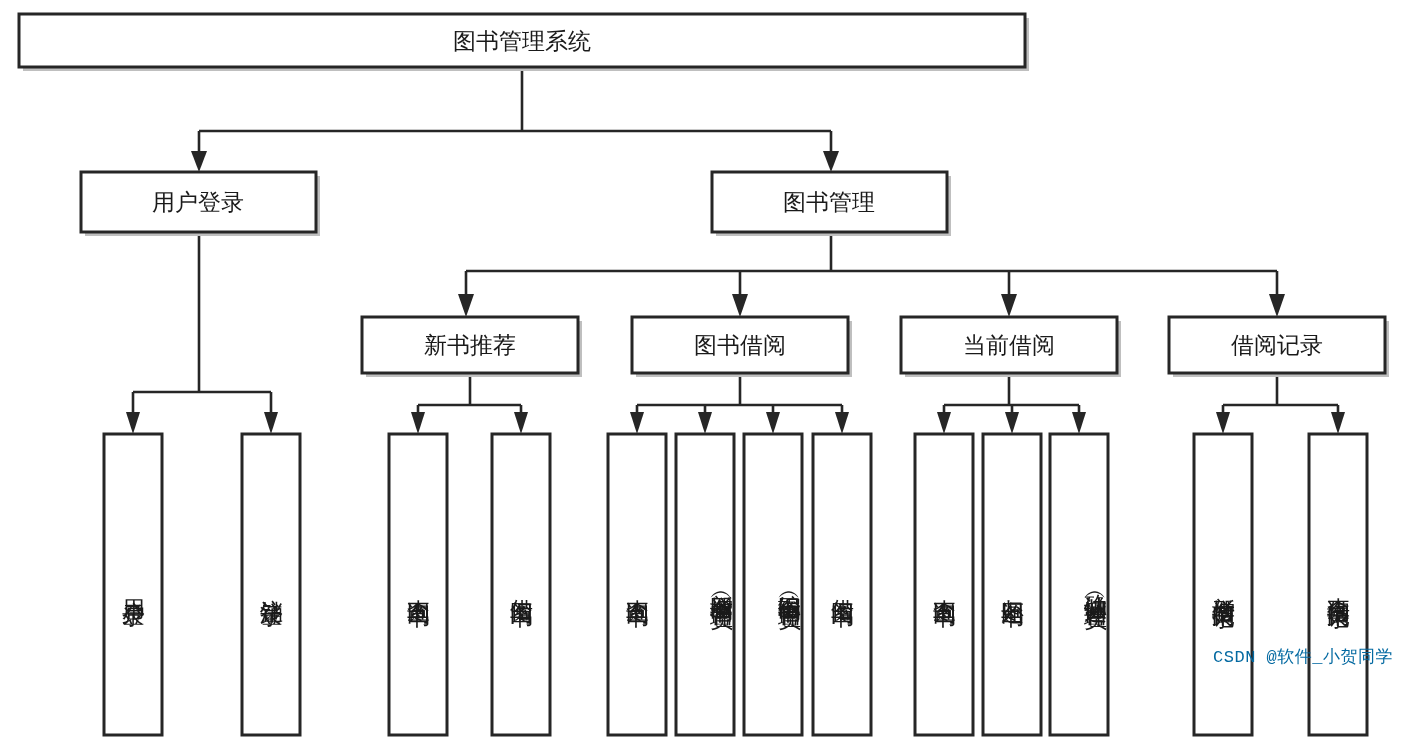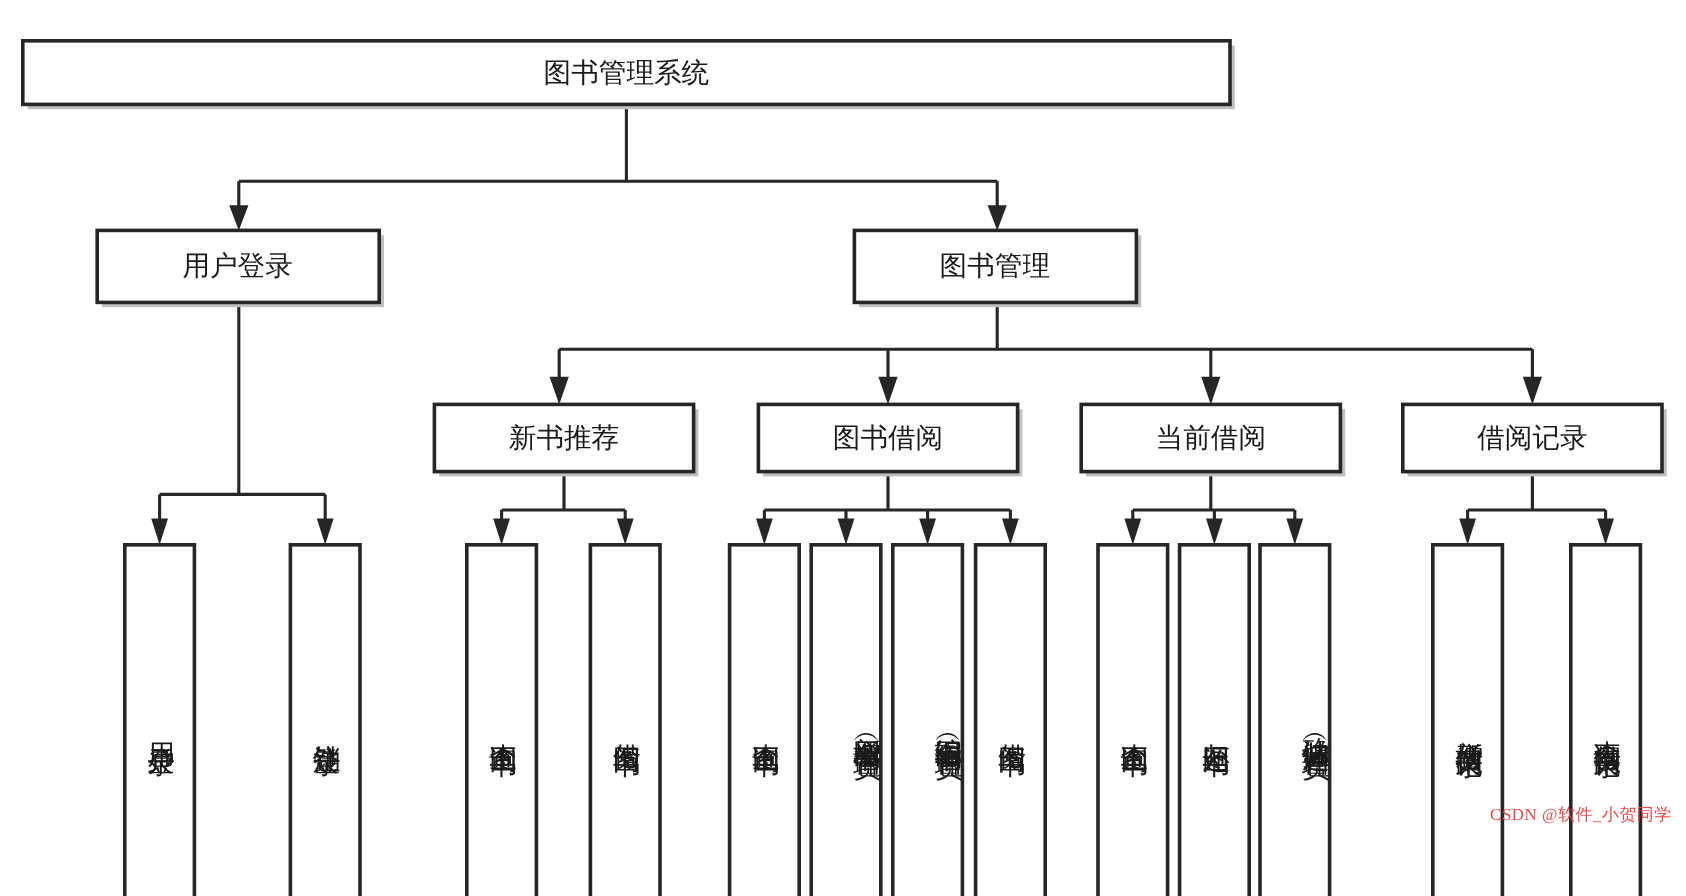--- a/index.html
+++ b/index.html
@@ -11,21 +11,20 @@
     width: 1405px;
     height: 747px;
     font-family: "DejaVu Sans", "Liberation Sans", sans-serif;
     overflow: hidden;
   }
   #diagram-root {
     position: relative;
     width: 1405px;
     height: 674px;
     background: #ffffff;
-    margin-top: 20px;
   }
   svg#tree-svg {
     position: absolute;
     left: 0;
     top: 0;
     width: 1405px;
     height: 747px;
   }
   .node-rect {
     fill: #ffffff;
@@ -66,23 +65,23 @@
     align-items: center;
     justify-content: center;
     text-align: center;
     white-space: nowrap;
     pointer-events: none;
   }
   #watermark {
     position: absolute;
     right: 12px;
     bottom: 6px;
-    font-family: Liberation Serif, serif;
-    font-size: 14px;
-    color: #ef4444;
+    font-family: Liberation Mono, monospace;
+    font-size: 17px;
+    color: #0369a1;
     letter-spacing: 0.5px;
     white-space: nowrap;
   }
 </style>
 </head>
 <body>
 
 <div id="diagram-root">
 
   <svg id="tree-svg" viewBox="0 0 1405 747">

